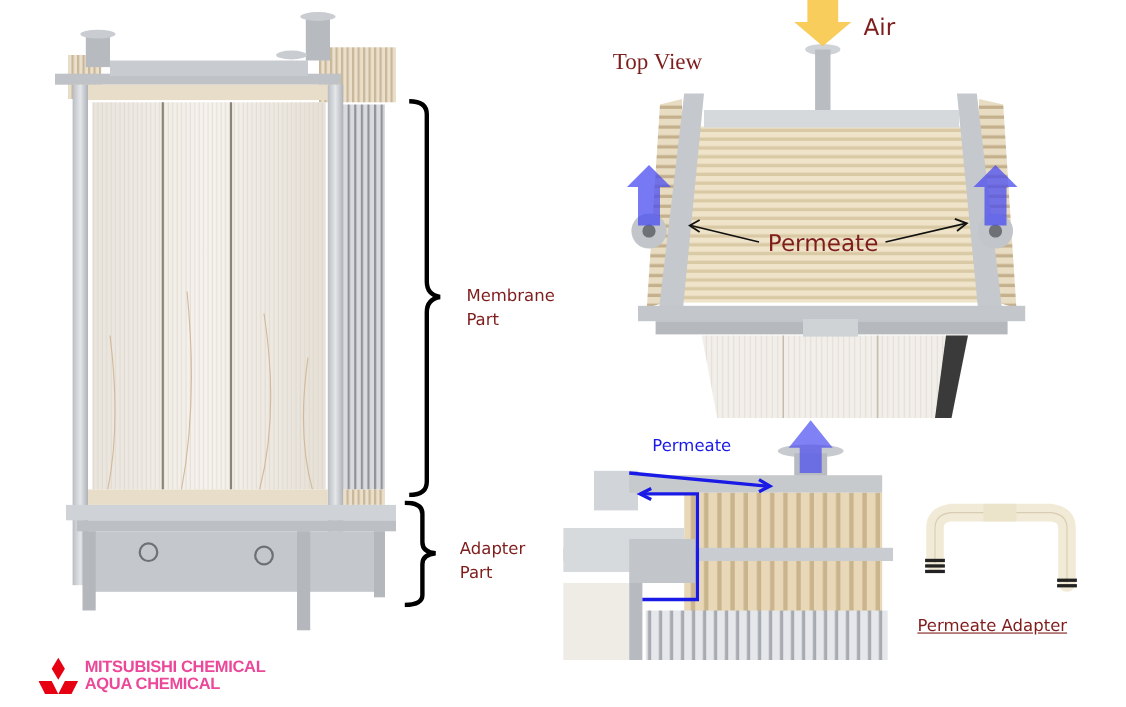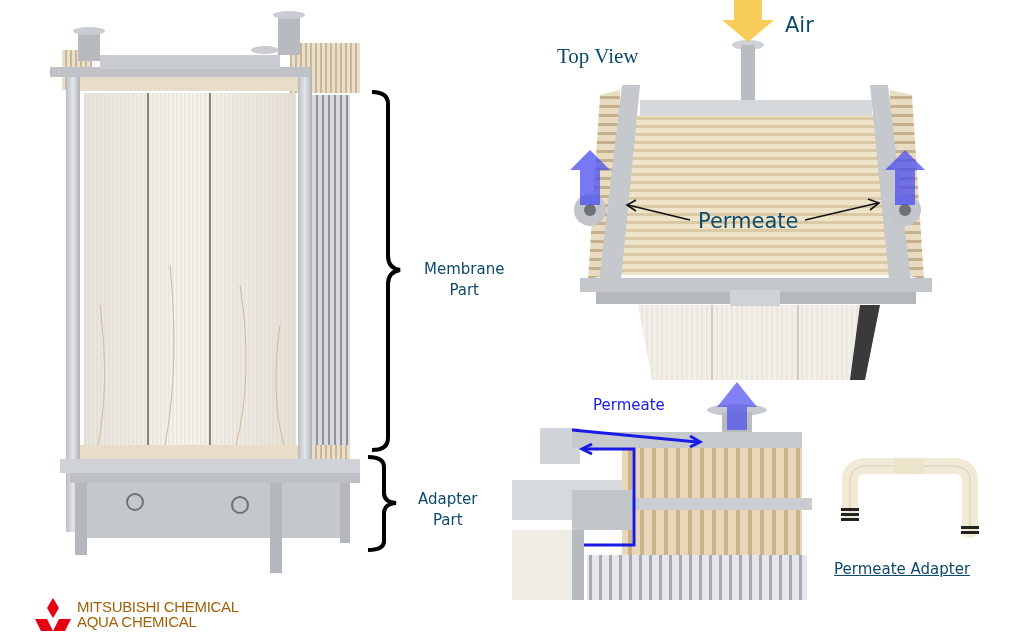--- a/index.html
+++ b/index.html
@@ -1,20 +1,20 @@
 <!DOCTYPE html>
 <html><head>
 <meta charset="utf-8">
 <style>
   html, body { margin:0; padding:0; }
   body { width:1024px; height:643px; background:#ffffff; position:relative; overflow:hidden;
          font-family:"Liberation Sans", "DejaVu Sans", sans-serif; color:#111; }
   .abs { position:absolute; }
-  .label { font-family:"DejaVu Sans", "Liberation Sans", sans-serif; color:#0c4a6e; }
-  .lbl-small { font-size:15px; line-height:21px;text-align:center; }
+  .label { font-family:"DejaVu Sans", "Liberation Sans", sans-serif; color:#7f1d1d; }
+  .lbl-small { font-size:15px; line-height:21px; }
   .lbl-big { font-size:21px; }
   svg { display:block; }
 </style>
 </head>
 <body>
 
 <div class="abs" style="left:40px;top:5px;width:330px;height:575px;">
   <svg width="330" height="575" viewBox="0 0 330 575">
     <defs>
       <linearGradient id="steel" x1="0" x2="1">
@@ -211,17 +211,17 @@
   </svg>
 </div>
 <div class="abs label lbl-small" style="left:834px;top:559px;text-decoration:underline;">Permeate Adapter</div>
 
 <div class="abs" style="left:35px;top:598px;width:220px;height:34px;">
   <svg class="abs" style="left:0;top:0;" width="36" height="34" viewBox="0 0 36 34">
     <polygon points="18,0 24,10 18,20 12,10" fill="#e60012"></polygon>
     <polygon points="12,21 0,21 6,33 18,33" fill="#e60012"></polygon>
     <polygon points="24,21 36,21 30,33 18,33" fill="#e60012"></polygon>
   </svg>
-  <div class="abs" style="left:42px;top:1px;font-family:'Liberation Sans',sans-serif;font-size:15px;line-height:15px;letter-spacing:-0.3px;color:#a16207;">
+  <div class="abs" style="left:42px;top:1px;font-family:'Liberation Sans',sans-serif;font-size:15px;line-height:15px;letter-spacing:-0.3px;color:#ec4899;font-weight:bold;">
     <div>MITSUBISHI CHEMICAL</div>
     <div>AQUA CHEMICAL</div>
   </div>
 </div>
 
 </body></html>

